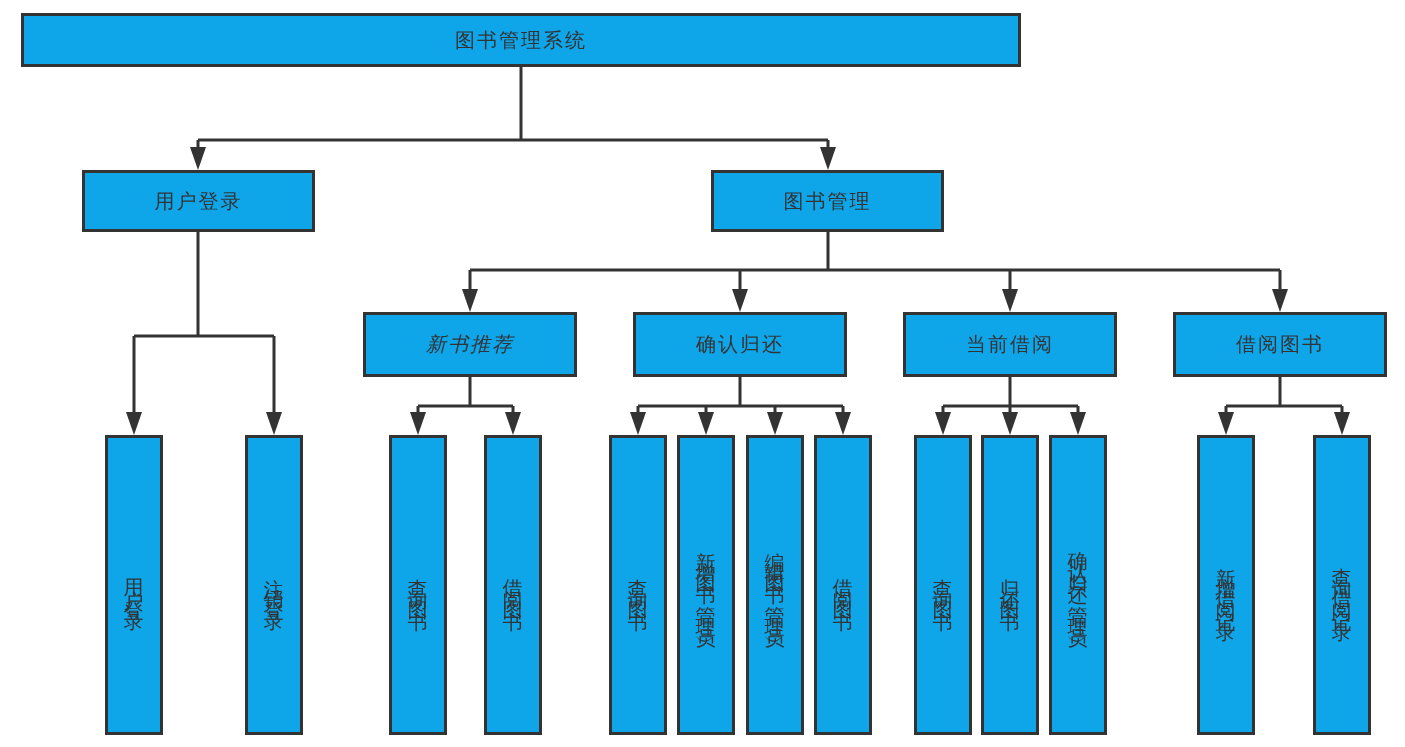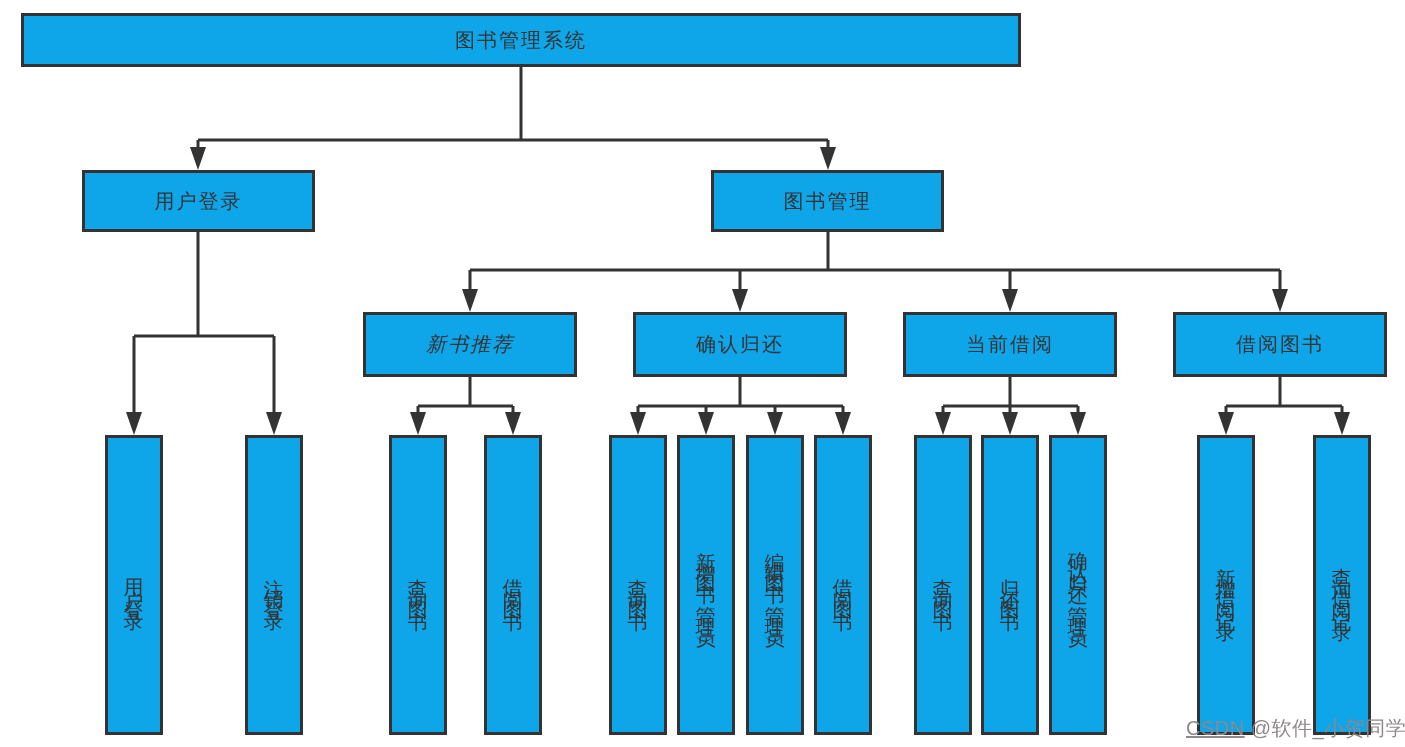--- a/index.html
+++ b/index.html
@@ -149,18 +149,14 @@
     <span>确认归还（管理员）</span>
   </div>
 
   <div class="box leaf" style="left:1197px; top:435px; width:58px; height:300px;">
     <span>新增借阅记录</span>
   </div>
   <div class="box leaf" style="left:1313px; top:435px; width:58px; height:300px;">
     <span>查询借阅记录</span>
   </div>
 
-  <div id="watermark">
-    <span class="brand">CSDN</span>
-    <span>@软件_小贺同学</span>
-  </div>
 
 </div>
 
 </body></html>

